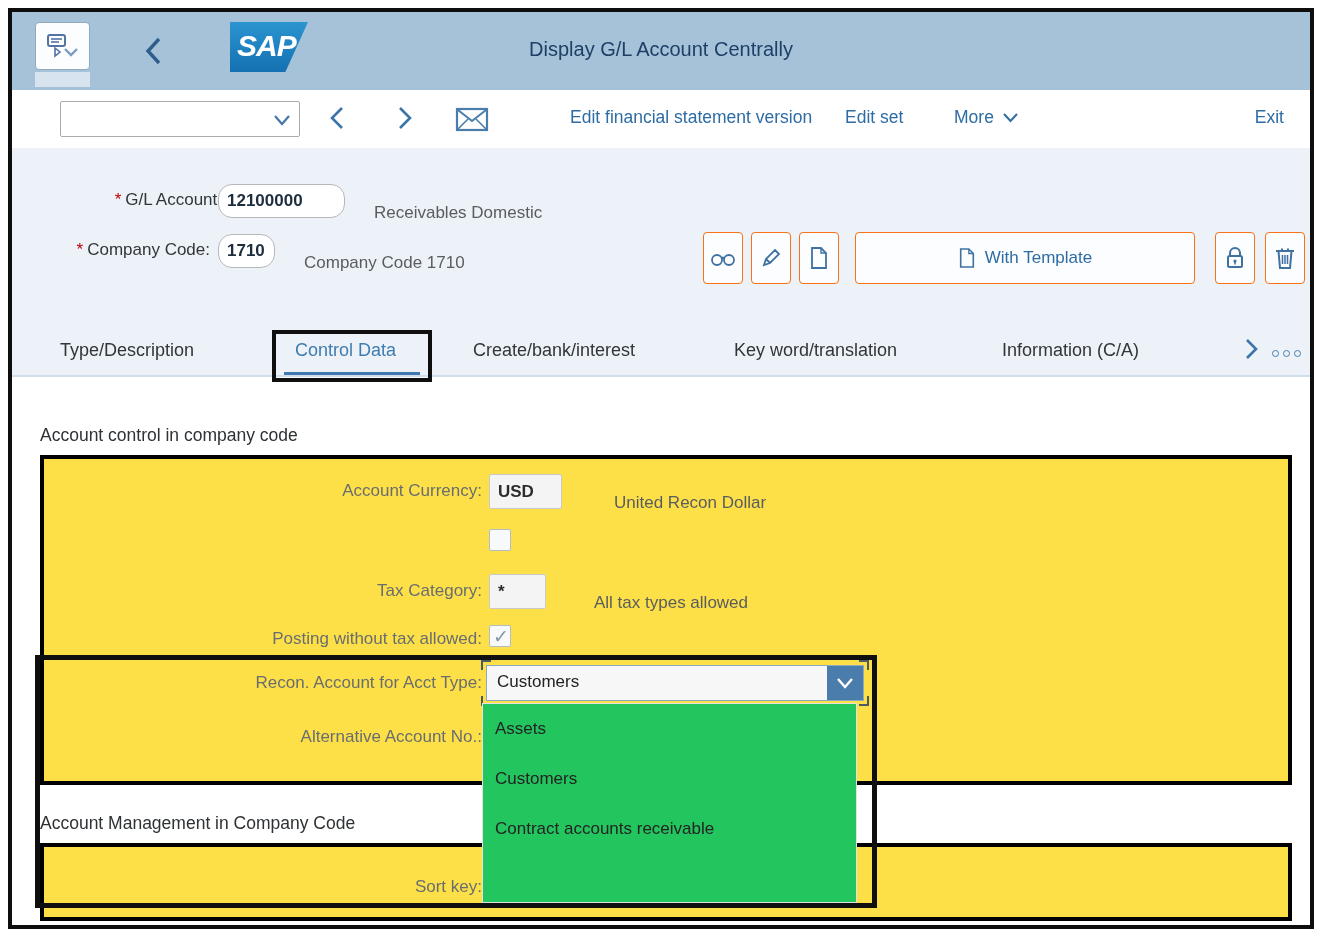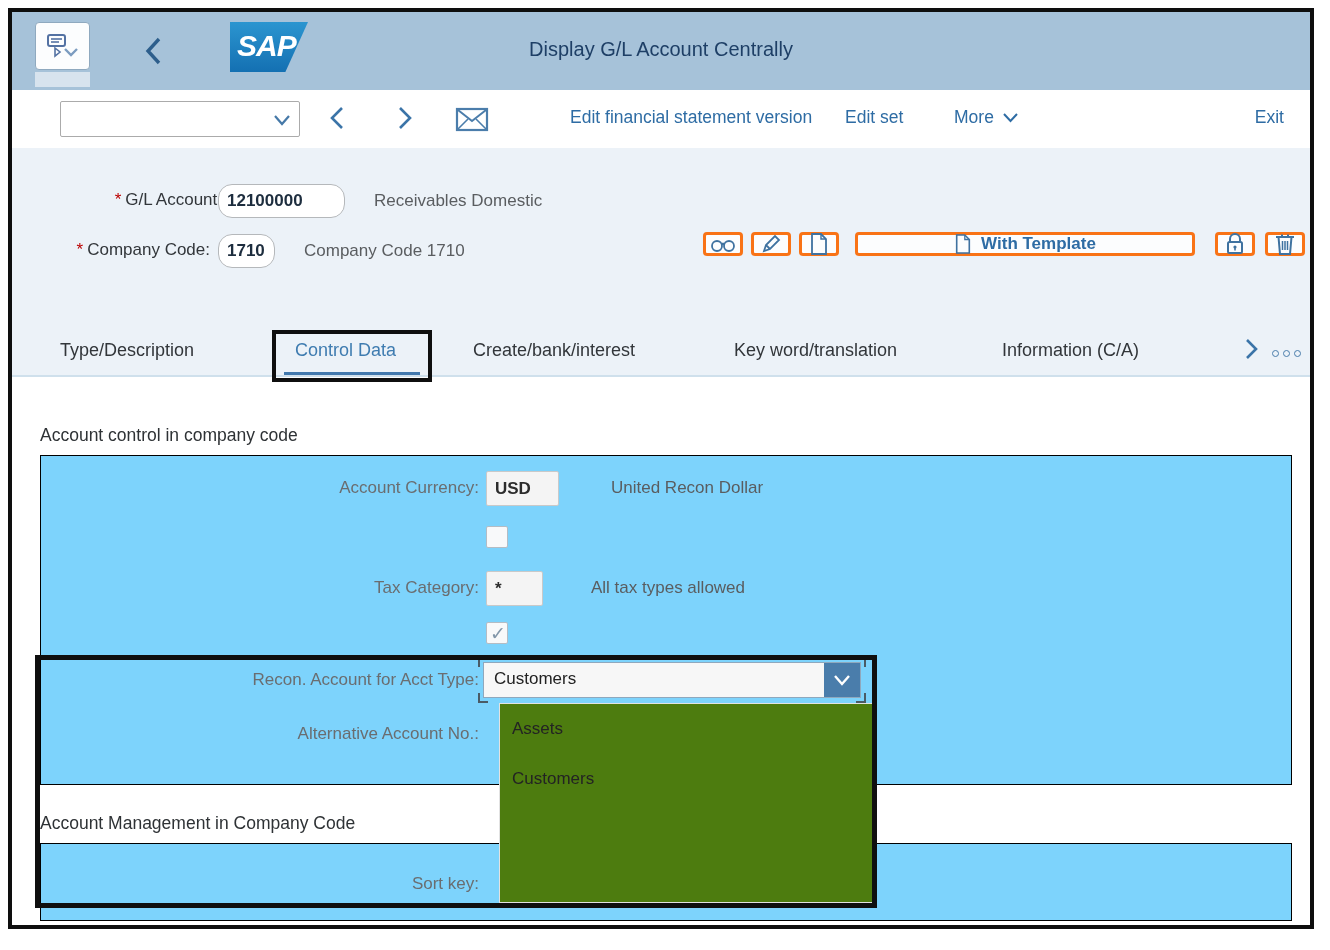--- a/index.html
+++ b/index.html
@@ -21,54 +21,54 @@
   .cmd-box input { position:absolute; left:6px; top:2px; width:200px; height:30px; border:none; outline:none; font-size:16px; font-family:inherit; }
   .cmd-chevron { position:absolute; right:8px; top:12px; }
   .tb-ico { position:absolute; top:15px; cursor:pointer; }
   .tb-link { position:absolute; top:17px; font-size:17.5px; color:#2e6ca4; cursor:pointer; white-space:nowrap; }
 
   
   .content-top { position:absolute; left:0; top:136px; width:100%; height:227px; background:#ecf2f8; }
   .fld-label { position:absolute; left:0; width:198px; text-align:right; font-size:17px; color:#32363a; white-space:nowrap; }
   .req { color:#bb0000; margin-right:4px; }
   .txt-input { position:absolute; height:34px; border:1px solid #b5b8bb; border-radius:14px; background:#fff; font-size:17px; font-weight:600; color:#1d2d3e; padding-left:8px; line-height:32px; }
-  .fld-desc { position:absolute; font-size:17px; color:#5a5d60; white-space:nowrap; }
-  .act-btn { position:absolute; top:84px; height:24px; background:#fcfdfe; border:3px solid #f97316; border-radius:4px; display:flex; align-items:center; justify-content:center; gap:9px; cursor:pointer; box-shadow:0 0 1px rgba(0,0,0,.05);font-weight:bold; }
+  .fld-desc { position:absolute; font-size:17px; color:#5a5d60; white-space:nowrap;margin-top:12px; }
+  .act-btn { position:absolute; top:84px; height:52px; background:#fcfdfe; border:1px solid #f97316; border-radius:4px; display:flex; align-items:center; justify-content:center; gap:9px; cursor:pointer; box-shadow:0 0 1px rgba(0,0,0,.05); }
   .act-btn span.lbl { font-size:17px; color:#2e6ca4; }
 
   
   .tab { position:absolute; top:192px; font-size:18px; color:#32363a; cursor:pointer; white-space:nowrap; }
   .tab.active { color:#3f7cb0; }
   .tab-underline { position:absolute; left:272px; top:360px; width:136px; height:4px; background:#4178ad; }
   .tab-overflow-chevron { position:absolute; left:1232px; top:190px; cursor:pointer; }
   .tab-overflow-dots { position:absolute; left:1260px; top:202px; cursor:pointer; display:flex; gap:4px; }
   .tab-overflow-dots i { width:7px; height:7px; border:1.5px solid #4a7dab; border-radius:50%; display:block; }
   .tab-sep { position:absolute; left:0; top:363px; width:100%; height:2px; background:#cfe0ec; }
 
   
   .main { position:absolute; left:0; top:365px; width:100%; height:556px; background:#fff; }
   .sec-head { position:absolute; left:28px; font-size:17.5px; color:#2e3235; }
-  .group-box { position:absolute; left:28px; width:1252px; border:1px solid #000000; background:#7dd3fc; }
+  .group-box { position:absolute; left:28px; width:1252px; border:4px solid #000000; background:#fde047; }
   .gb-label { position:absolute; left:0; width:438px; text-align:right; font-size:17px; color:#6a6d70; white-space:nowrap; }
   .ro-input { position:absolute; height:35px; background:#f4f4f4; border:1px solid #c9c9c9; border-radius:2px; font-size:17px; font-weight:600; color:#2c2c2c; padding-left:8px; line-height:33px; }
   .checkbox { position:absolute; width:22px; height:22px; border:1px solid #b4bcc4; border-radius:2px; background:#f8f9fa; }
   .checkbox.checked::after { content:"✓"; position:absolute; left:3px; top:-1px; font-size:19px; color:#8296a9; }
 
   
   .dd { position:absolute; left:442px; top:206px; width:378px; height:36px; background:#f7f7f7; border:1px solid #8fa8bd; cursor:pointer; }
   .dd-text { position:absolute; left:10px; top:6px; font-size:17px; color:#222; }
   .dd-btn { position:absolute; right:0; top:0; width:36px; height:34px; background:#4a7dab; display:flex; align-items:center; justify-content:center; }
   .fc { position:absolute; width:10px; height:10px; border:0 solid #4a5b66; }
   .fc.tl { left:-6px; top:-6px; border-left-width:2px; border-top-width:2px; }
   .fc.tr { right:-6px; top:-6px; border-right-width:2px; border-top-width:2px; }
   .fc.bl { left:-6px; bottom:-6px; border-left-width:2px; border-bottom-width:2px; }
   .fc.br { right:-6px; bottom:-6px; border-right-width:2px; border-bottom-width:2px; }
 
   
-  .dd-list { position:absolute; left:470px; top:691px; width:375px; height:200px; background:#4d7c0f; border:1px solid #e2e2e2; z-index:5;margin-left:17px; }
+  .dd-list { position:absolute; left:470px; top:691px; width:375px; height:200px; background:#22c55e; border:1px solid #e2e2e2; z-index:5; }
   .dd-item { height:50px; line-height:50px; padding-left:12px; font-size:17px; color:#232323; cursor:pointer; }
 
   
   .ann { position:absolute; border:5px solid #0f0f0f; z-index:9; pointer-events:none; }
   .ann.tab-ann { left:260px; top:318px; width:160px; height:52px; border-width:4px; }
   .ann.recon-ann { left:23px; top:643px; width:842px; height:253px; }
 
   svg { display:block; }
 </style>
 </head>
@@ -242,20 +242,21 @@
       <div class="gb-label" style="top:22px;">Account Currency:</div>
       <div class="ro-input" style="left:445px; top:15px; width:73px;">USD</div>
       <div class="fld-desc" style="left:570px; top:22px;">United Recon Dollar</div>
 
       <div class="checkbox" style="left:445px; top:70px;"></div>
 
       <div class="gb-label" style="top:122px;">Tax Category:</div>
       <div class="ro-input" style="left:445px; top:115px; width:57px;">*</div>
       <div class="fld-desc" style="left:550px; top:122px;">All tax types allowed</div>
 
+      <div class="gb-label" style="top:170px;">Posting without tax allowed:</div>
       <div class="checkbox checked" style="left:445px; top:166px;"></div>
 
       <div class="gb-label" style="top:214px;">Recon. Account for Acct Type:</div>
       <div class="dd">
         <span class="fc tl"></span>
         <span class="fc tr"></span>
         <span class="fc bl"></span>
         <span class="fc br"></span>
         <span class="dd-text">Customers</span>
         <span class="dd-btn">
@@ -271,18 +272,19 @@
     <div class="sec-head" style="top:436px;">Account Management in Company Code</div>
 
     <div class="group-box" style="top:466px; height:78px;">
       <div class="gb-label" style="top:30px;">Sort key:</div>
     </div>
   </div>
 
   <div class="dd-list">
     <div class="dd-item">Assets</div>
     <div class="dd-item">Customers</div>
+    <div class="dd-item">Contract accounts receivable</div>
   </div>
 
   <div class="ann tab-ann"></div>
   <div class="ann recon-ann"></div>
 
 </div>
 
 </body></html>

